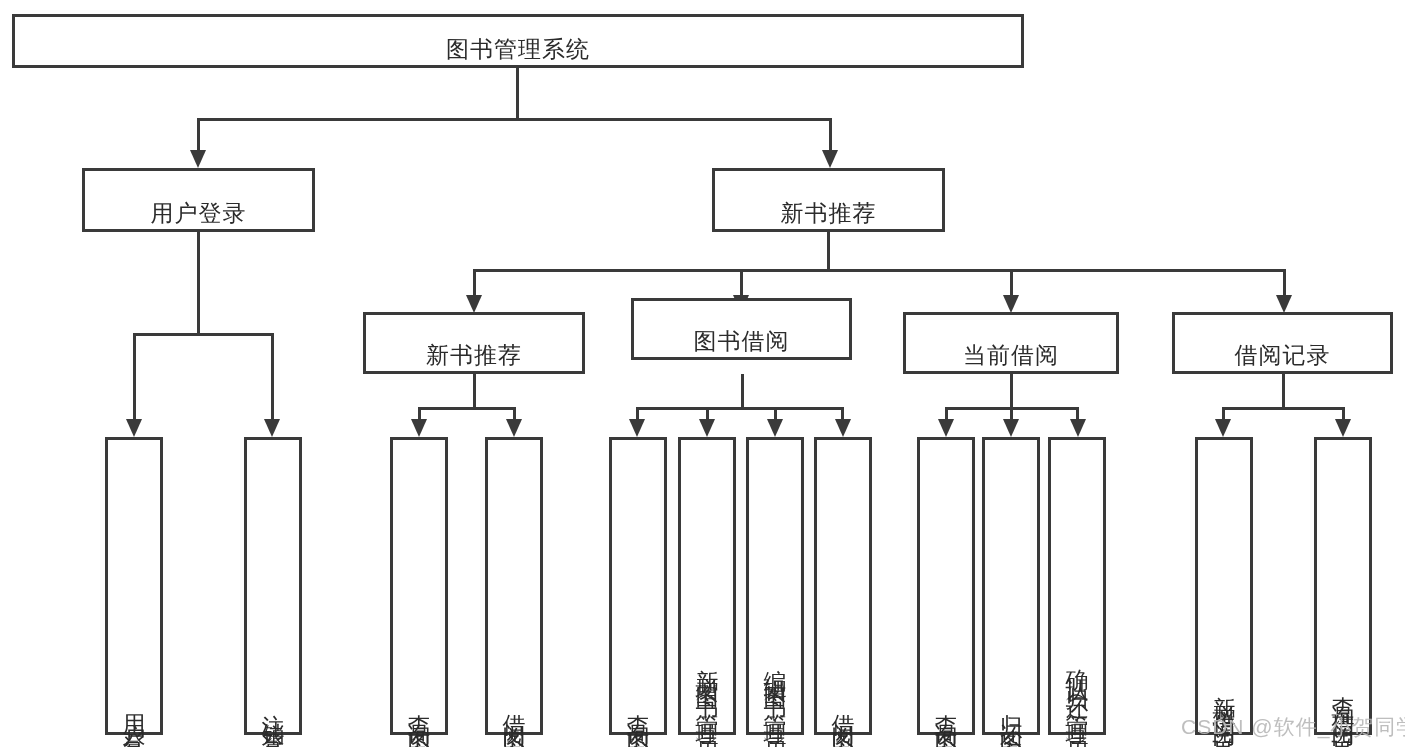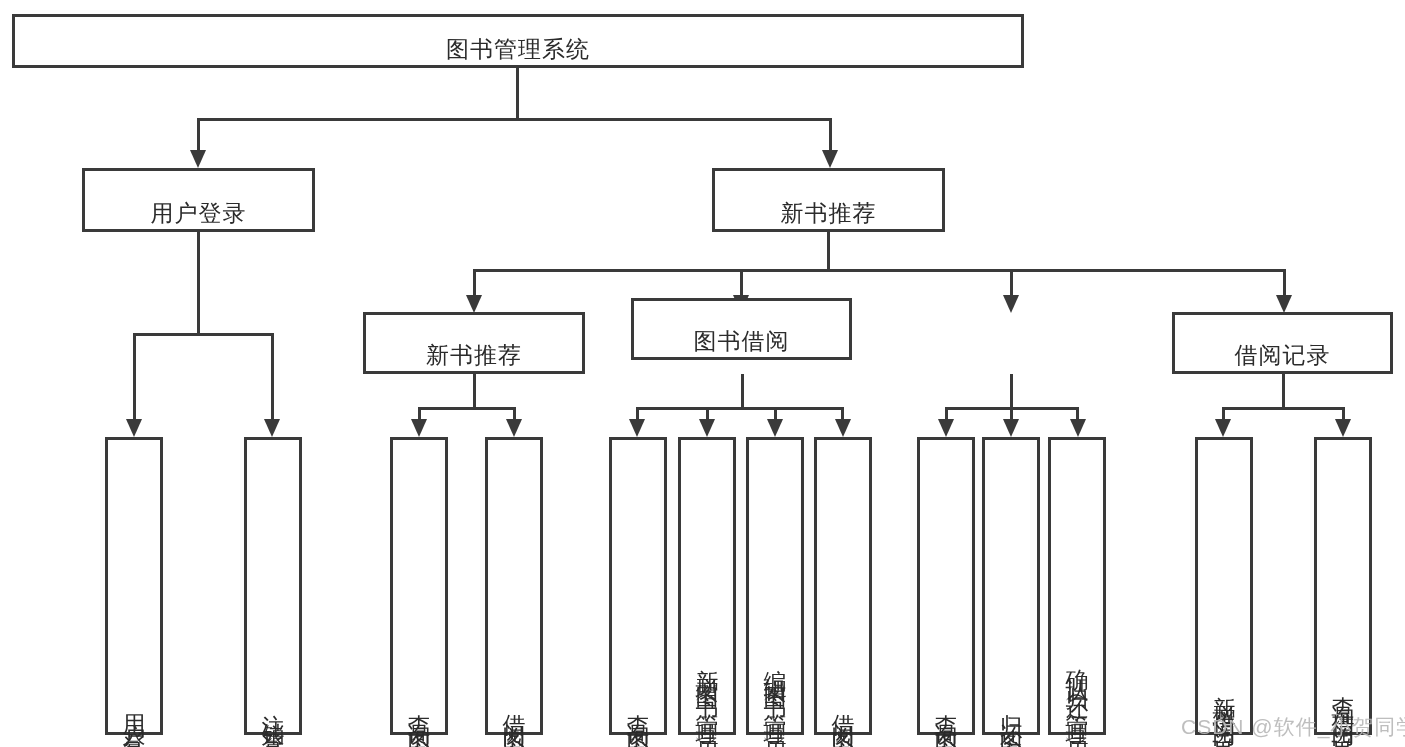--- a/index.html
+++ b/index.html
@@ -100,20 +100,23 @@
   <div class="arrow" style="left:1003px; top:295px;"></div>
   <div class="vline" style="left:1283px; top:269px; height:28px;"></div>
   <div class="arrow" style="left:1276px; top:295px;"></div>
 
   <div class="node" style="left:363px; top:312px; width:222px; height:62px;">
     <span class="lbl">新书推荐</span>
   </div>
   <div class="node" style="left:631px; top:298px; width:221px; height:62px;">
     <span class="lbl">图书借阅</span>
   </div>
+  <div class="node" style="left:903px; top:312px; width:216px; height:62px;">
+    <span class="lbl">当前借阅</span>
+  </div>
   <div class="node" style="left:1172px; top:312px; width:221px; height:62px;">
     <span class="lbl">借阅记录</span>
   </div>
 
   <div class="vline" style="left:473px; top:374px; height:36px;"></div>
   <div class="hline" style="left:418px; top:407px; width:98px;"></div>
   <div class="vline" style="left:418px; top:407px; height:16px;"></div>
   <div class="arrow" style="left:411px; top:419px;"></div>
   <div class="vline" style="left:513px; top:407px; height:16px;"></div>
   <div class="arrow" style="left:506px; top:419px;"></div>

